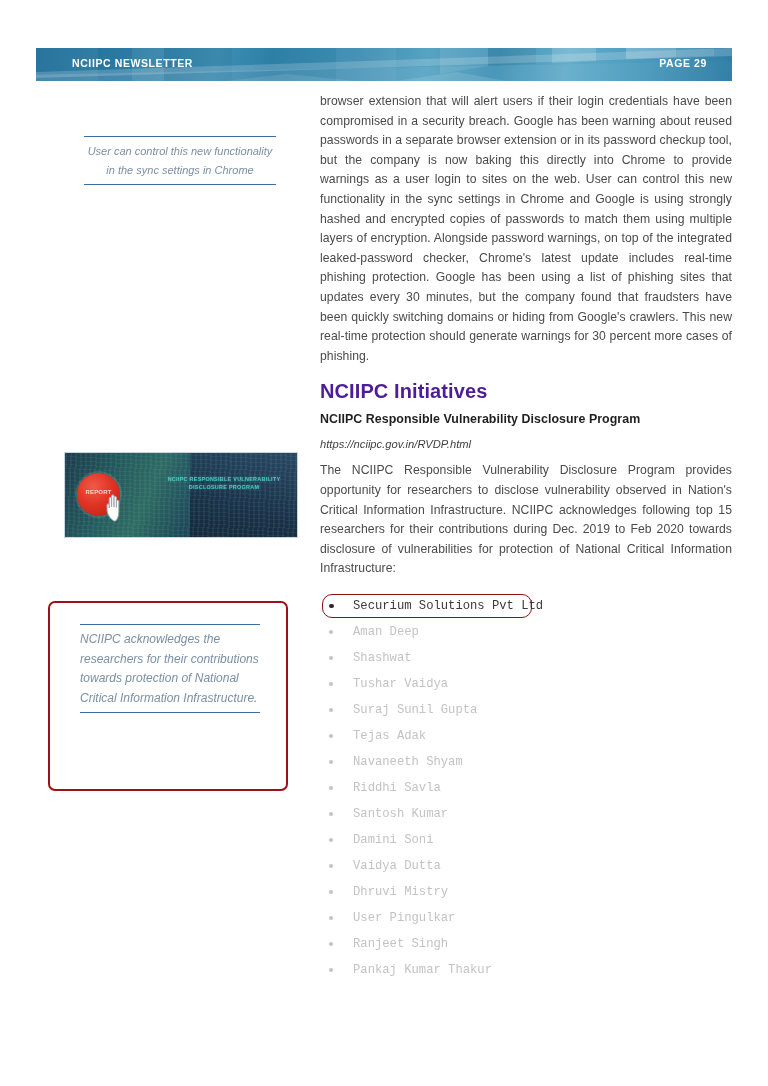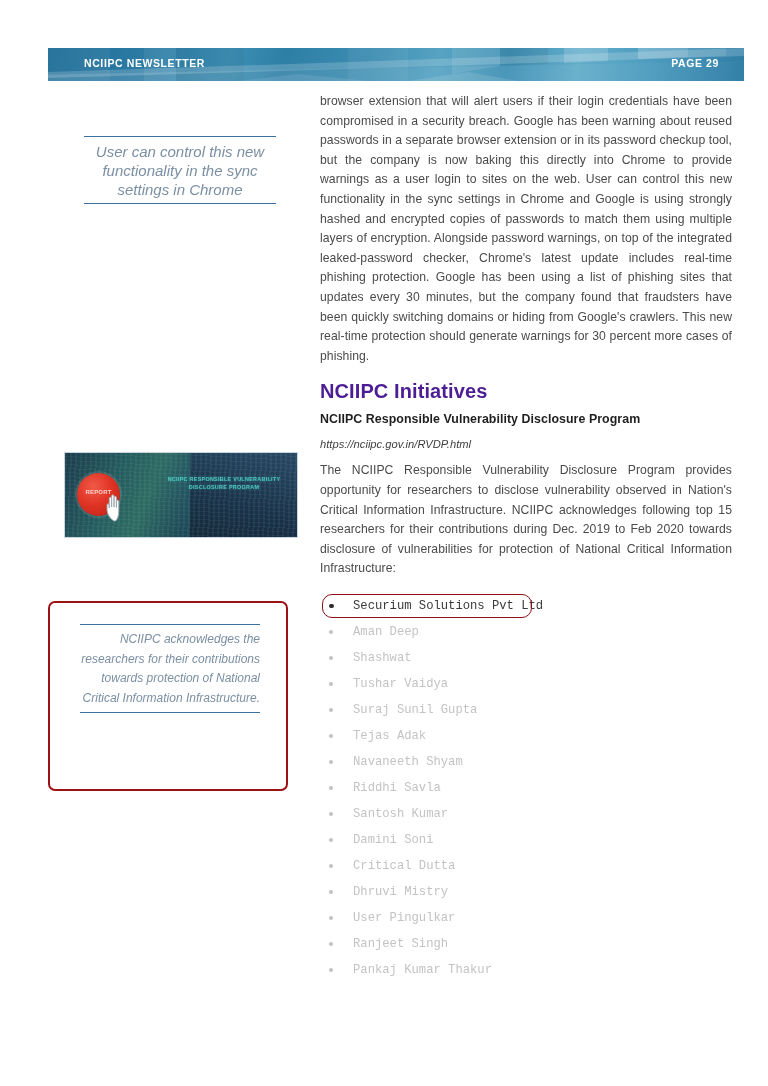--- a/index.html
+++ b/index.html
@@ -19,21 +19,21 @@
     position: absolute;
     left: 0; top: 0;
     width: 768px;
     height: 1086px;
     background: #ffffff;
   }
 
   
   .header-banner {
     position: absolute;
-    left: 48px;
+    left: 36px;
     top: 48px;
     width: 696px;
     height: 33px;
     overflow: hidden;
     background: linear-gradient(100deg,
         #1d6d97 0%,
         #2c7ba4 14%,
         #3e8fb4 26%,
         #2e7fa6 34%,
         #3d8db2 46%,
@@ -94,21 +94,21 @@
     text-align: center;
   }
   .pullquote .rule {
     height: 0;
     border-top: 1.6px solid #3b6e9e;
     margin: 0;
   }
   .pullquote .pq-text {
     font-family: "Liberation Sans", sans-serif;
     font-style: italic;
-    font-size: 15px;
+    font-size: 11px;
     line-height: 19px;
     color: #7b8fa3;
     padding: 5px 0 4px 0;
   }
 
   .rvdp-image {
     position: absolute;
     left: 28px;
     top: 360px;
     width: 232px;
@@ -184,21 +184,21 @@
     border: 2.2px solid #9c1116;
     border-radius: 7px;
     background: #ffffff;
     box-sizing: border-box;
   }
   .red-callout .inner {
     position: absolute;
     left: 30px;
     top: 21px;
     width: 180px;
-    text-align: right;
+    text-align: left;
   }
   .red-callout .rule {
     height: 0;
     border-top: 1.6px solid #3b6e9e;
   }
   .red-callout .rc-text {
     font-family: "Liberation Sans", sans-serif;
     font-style: italic;
     font-size: 12px;
     line-height: 19.5px;
@@ -372,21 +372,21 @@
     <li class="highlight"><span class="bullet"></span><span>Securium Solutions Pvt Ltd</span><span class="highlight-box"></span></li>
         <li><span class="bullet"></span><span>Aman Deep</span></li>
         <li><span class="bullet"></span><span>Shashwat</span></li>
         <li><span class="bullet"></span><span>Tushar Vaidya</span></li>
         <li><span class="bullet"></span><span>Suraj Sunil Gupta</span></li>
         <li><span class="bullet"></span><span>Tejas Adak</span></li>
         <li><span class="bullet"></span><span>Navaneeth Shyam</span></li>
         <li><span class="bullet"></span><span>Riddhi Savla</span></li>
         <li><span class="bullet"></span><span>Santosh Kumar</span></li>
         <li><span class="bullet"></span><span>Damini Soni</span></li>
-        <li><span class="bullet"></span><span>Critical Dutta</span></li>
+        <li><span class="bullet"></span><span>Vaidya Dutta</span></li>
         <li><span class="bullet"></span><span>Dhruvi Mistry</span></li>
         <li><span class="bullet"></span><span>User Pingulkar</span></li>
         <li><span class="bullet"></span><span>Ranjeet Singh</span></li>
         <li><span class="bullet"></span><span>Pankaj Kumar Thakur</span></li>
       </ul>
 
   </div>
 
 </div>
 

